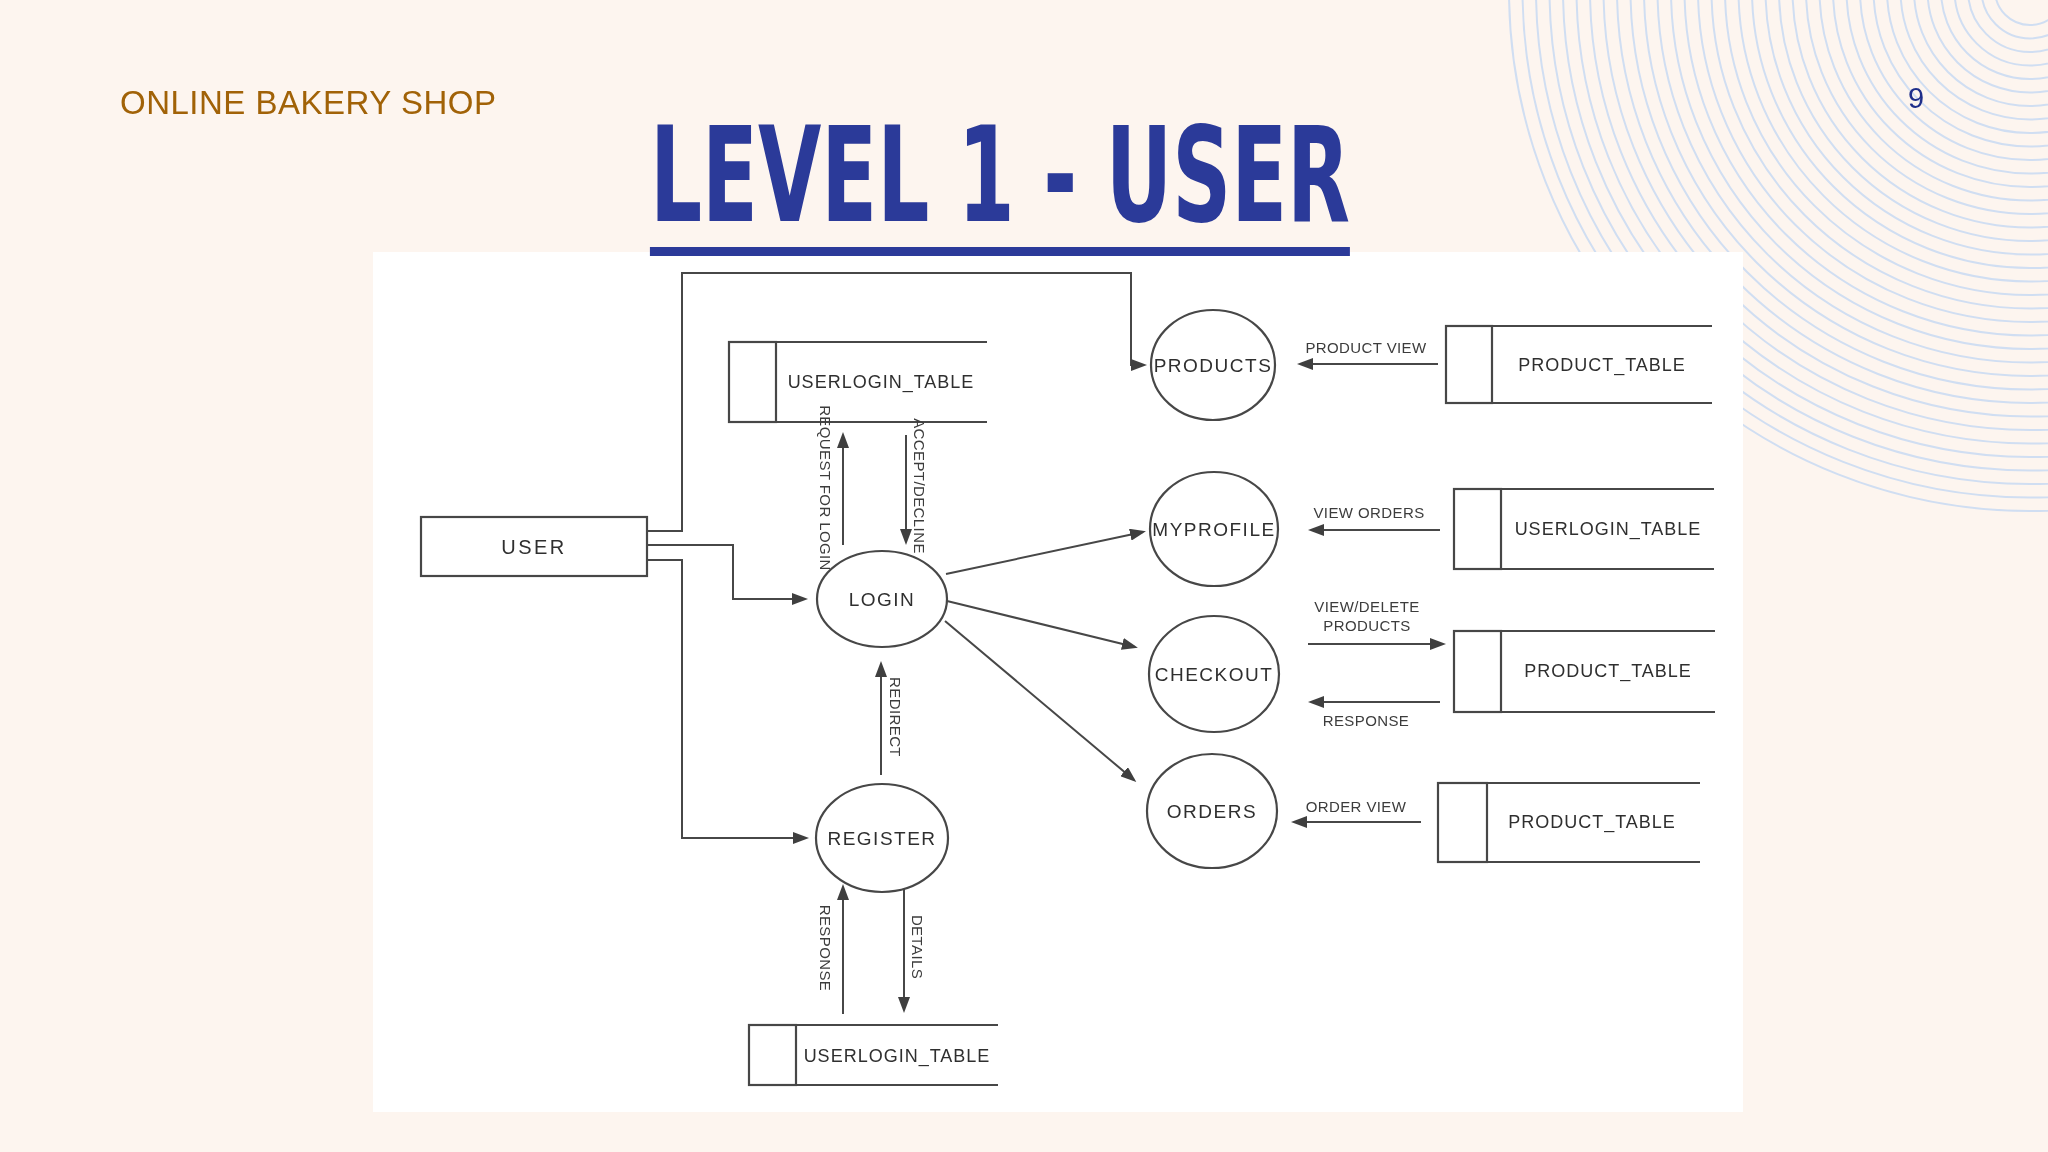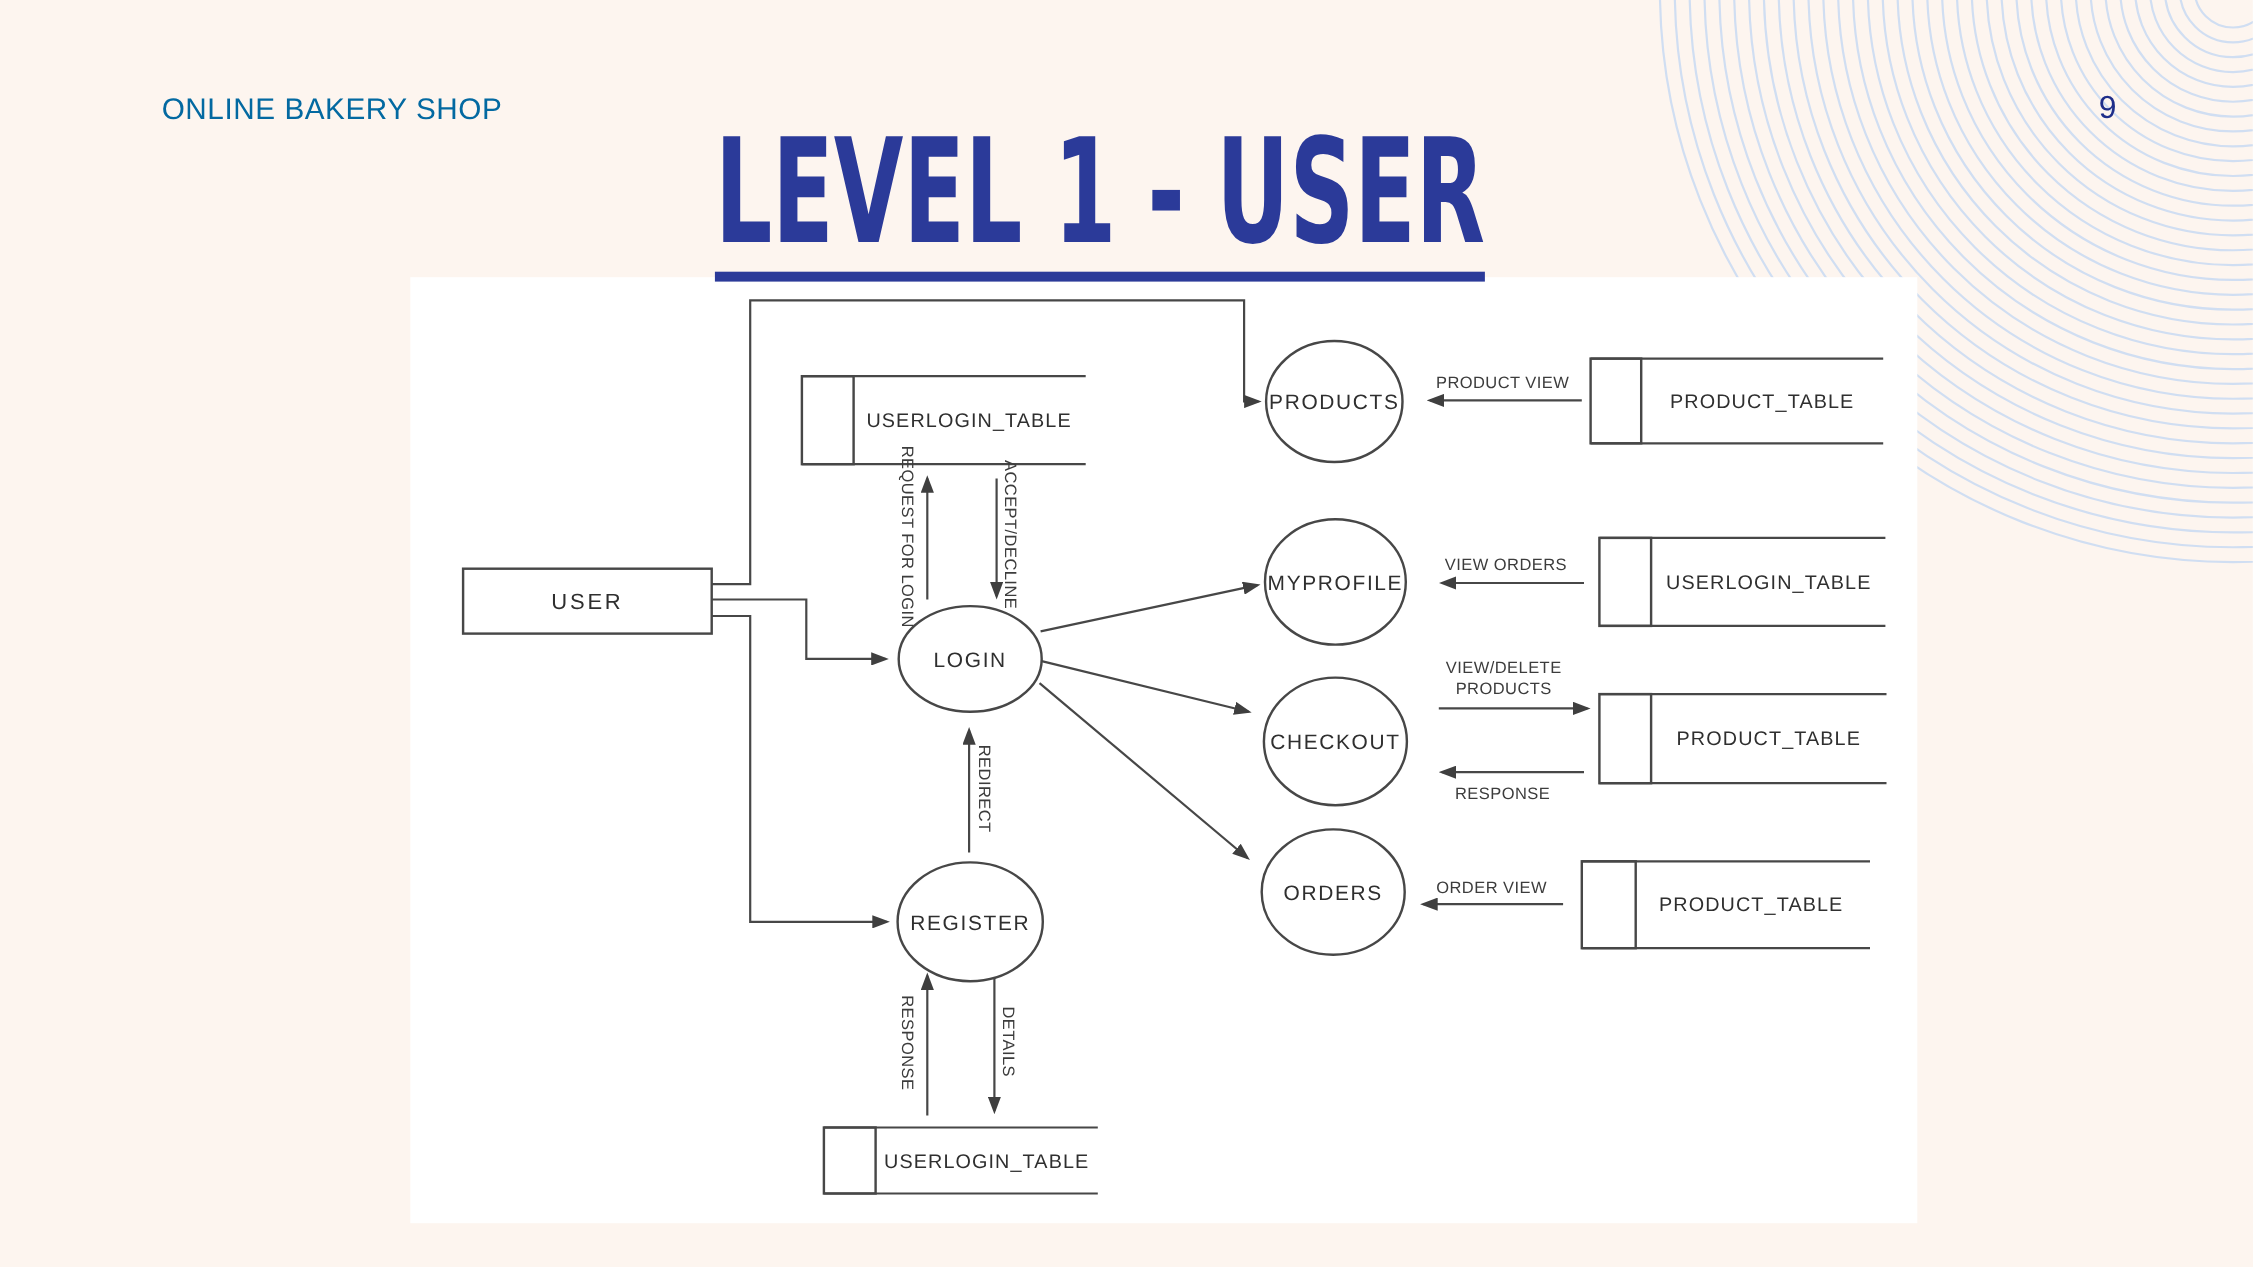--- a/index.html
+++ b/index.html
@@ -4,21 +4,21 @@
 <style>
   html,body{margin:0;padding:0;}
   .page{
     position:relative; width:2048px; height:1152px; overflow:hidden;
     background:#fdf5ef;
     font-family:"Liberation Sans", sans-serif;
   }
   .scene{position:absolute; left:0; top:0;}
   .slide-header{
     position:absolute; left:120px; top:84px;
-    font-size:27px; letter-spacing:.5px; color:#0369a1;margin-left:27px;
+    font-size:33px; letter-spacing:.5px; color:#a16207;
   }
   .page-number{
     position:absolute; left:1908px; top:82px;
     font-size:29px; color:#1f2e8a;
   }
   .slide-title{
     position:absolute; left:1000px; top:106px;
     font-family:"DejaVu Sans","Liberation Sans",sans-serif;
     font-weight:bold; font-size:132px; line-height:1.05; color:#2b3a99;
     white-space:nowrap;

